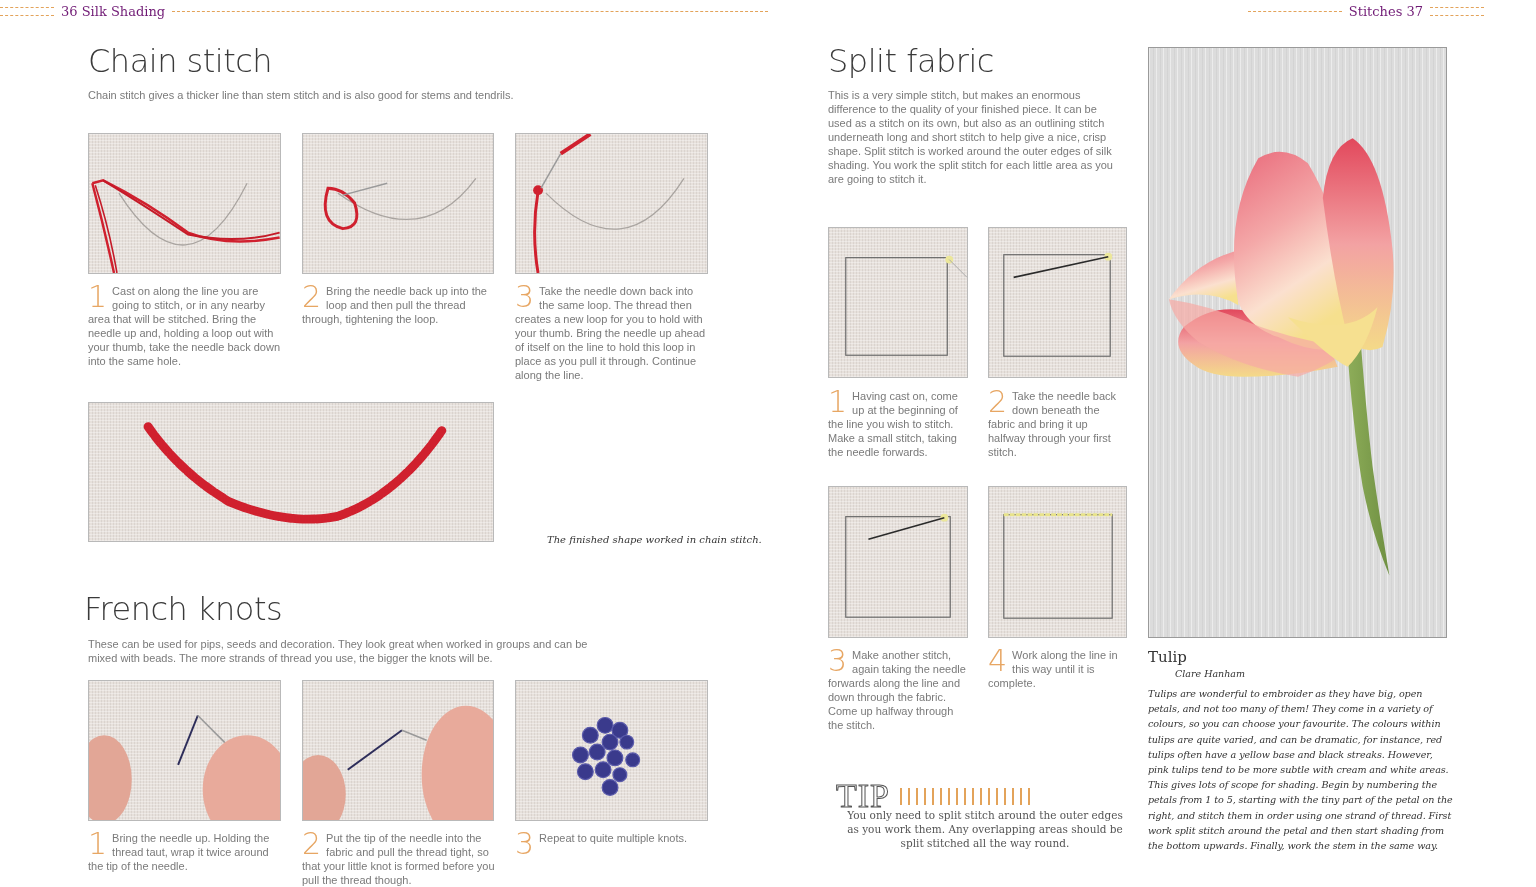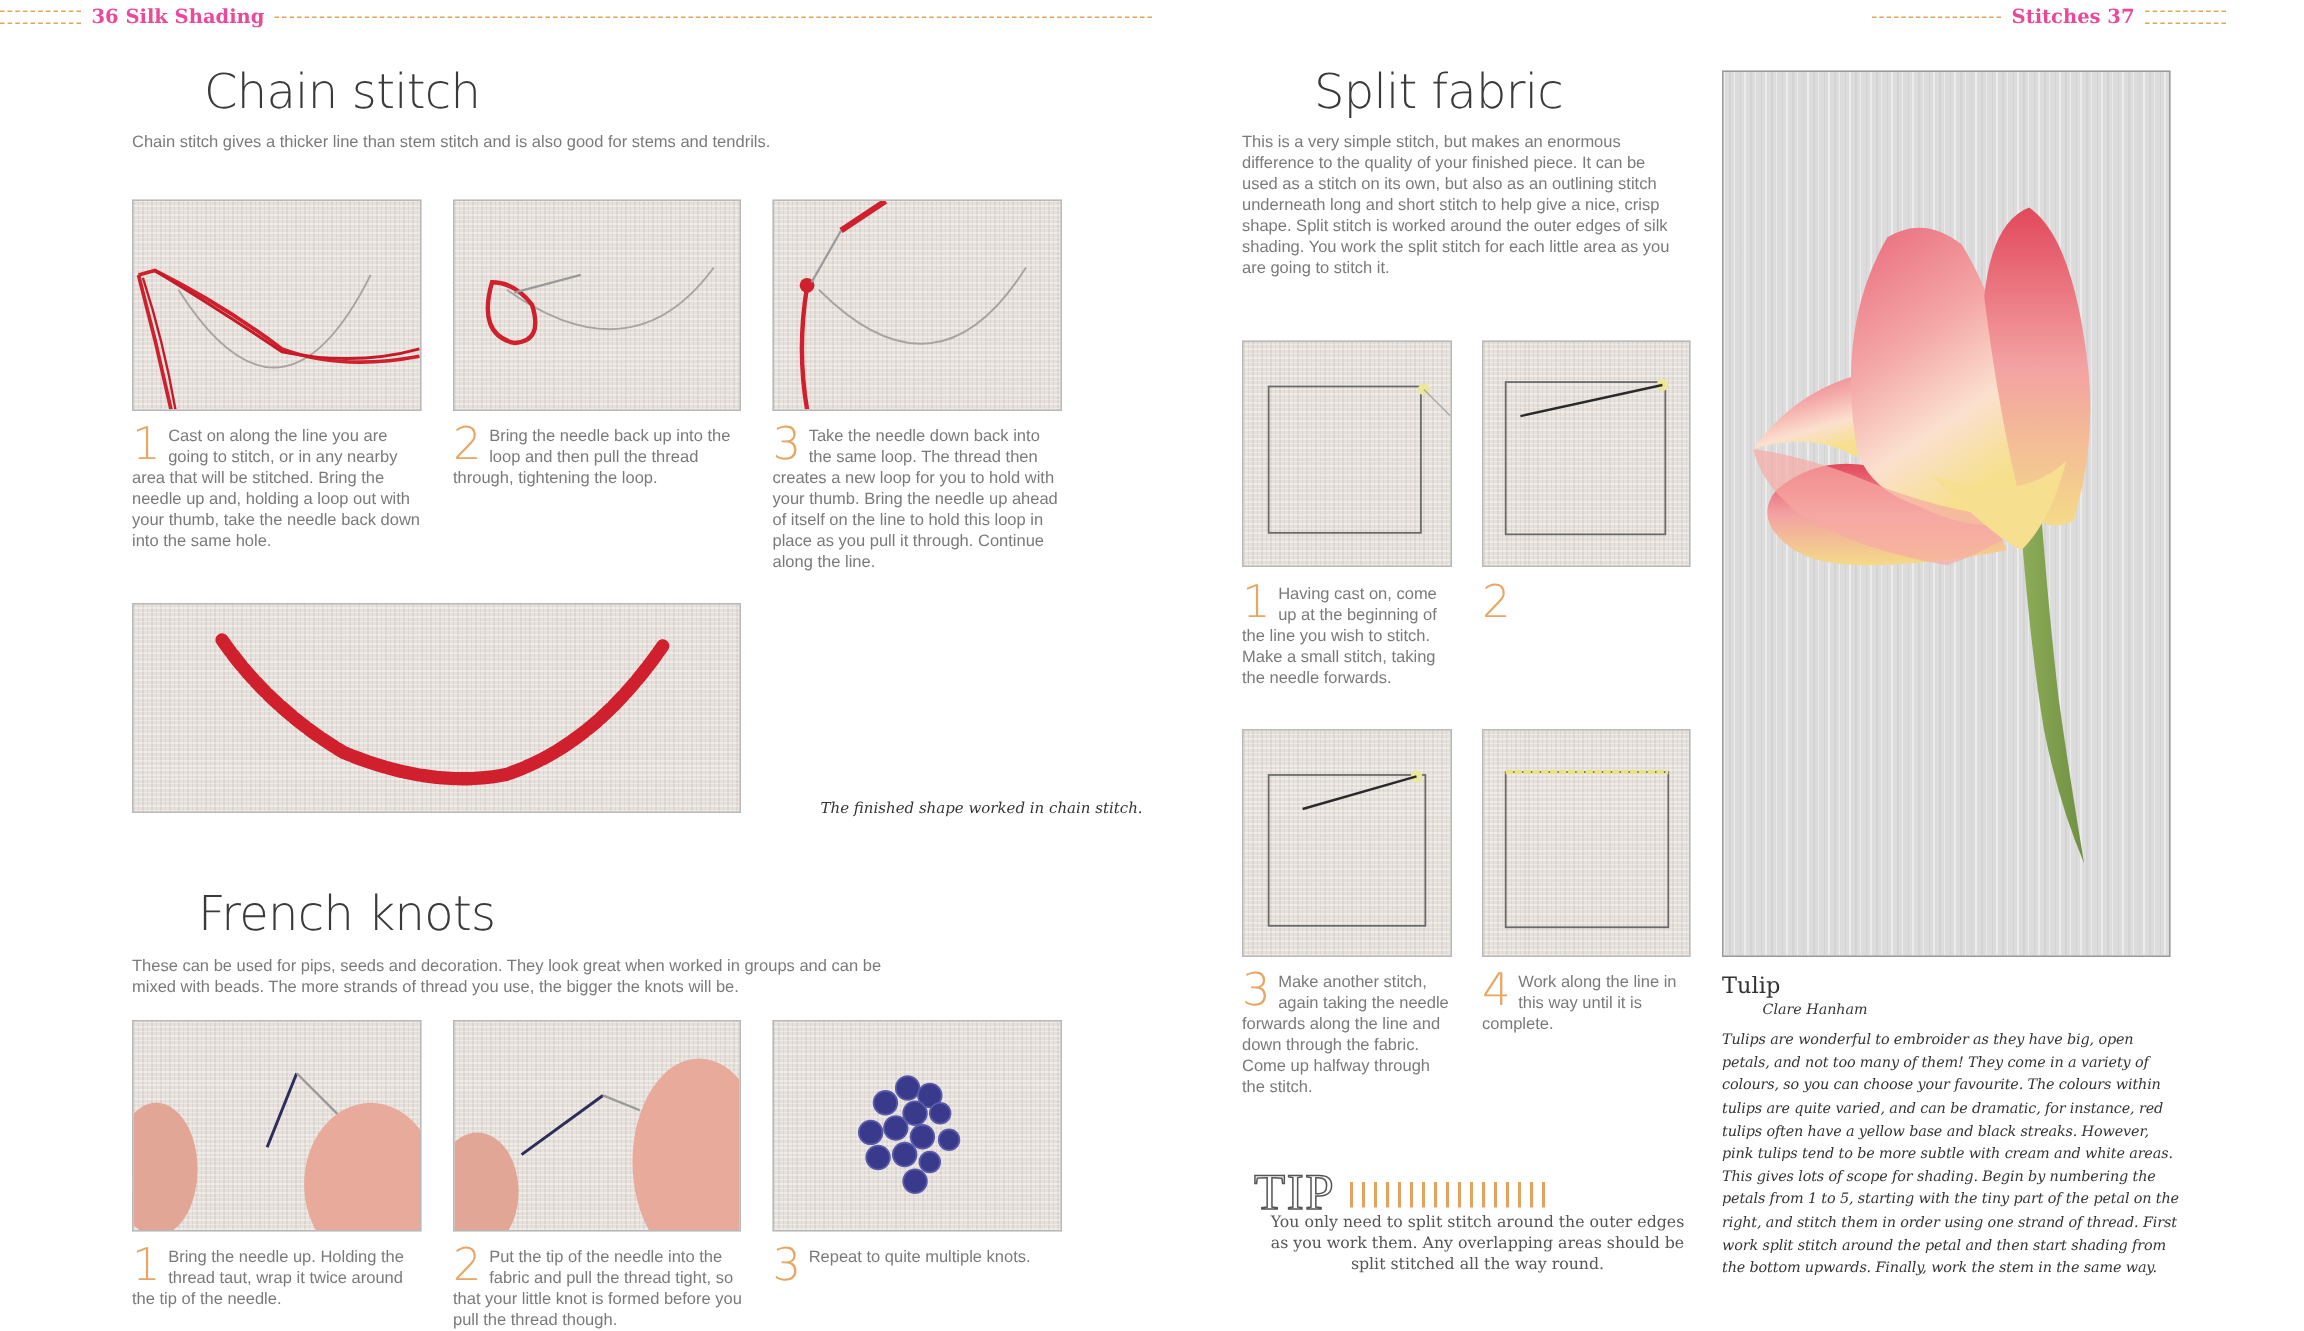--- a/index.html
+++ b/index.html
@@ -3,23 +3,23 @@
 <meta charset="utf-8">
 <style>
   * { box-sizing: border-box; margin: 0; padding: 0; }
   html, body { width: 1536px; height: 887px; background: #ffffff; overflow: hidden; }
   body { position: relative; font-family: "Liberation Sans", sans-serif; color: #6a6a6a; }
 
   
   .runhead { position: absolute; top: 3px; height: 16px; display: flex; align-items: center; }
   .dashes { height: 0; border-top: 1px dashed #e3a35a; }
   .dash-block { width: 54px; height: 9px; border-top: 1px dashed #e3a35a; border-bottom: 1px dashed #e3a35a; }
-  .folio { font-family: "DejaVu Serif", serif; font-size: 13px; color: #ec4899; white-space: nowrap; padding: 0 7px; font-weight: bold; }
-
-  h1.section-title { position: absolute; font-family: "DejaVu Sans", sans-serif; font-weight: 200; font-size: 32px; color: #3a3a3a; letter-spacing: -0.5px; -webkit-text-stroke: 0; font-stretch: condensed; margin-left: 48px; }
+  .folio { font-family: "DejaVu Serif", serif; font-size: 13px; color: #701a75; white-space: nowrap; padding: 0 7px; }
+
+  h1.section-title { position: absolute; font-family: "DejaVu Sans", sans-serif; font-weight: 200; font-size: 32px; color: #3a3a3a; letter-spacing: -0.5px; -webkit-text-stroke: 0; font-stretch: condensed; }
   .intro { position: absolute; font-size: 11px; line-height: 14px; color: #7a7a7a; }
 
   .photo { position: absolute; border: 1px solid #b9b9b9; overflow: hidden; background: #e9e3df; }
   .linen {
     background-color: #e7e1dc;
     background-image:
       repeating-linear-gradient(0deg, rgba(255,255,255,0.35) 0 1px, transparent 1px 3px),
       repeating-linear-gradient(90deg, rgba(160,150,145,0.18) 0 1px, transparent 1px 3px);
   }
   .silk {
@@ -174,20 +174,21 @@
     <circle cx="121" cy="29" r="4" fill="#ece79a"></circle>
     <path d="M121 29 L25 50" stroke="#2a2a2a" stroke-width="1.6"></path>
   </svg>
 </div>
 <div class="step" style="left:828px; top:389px; width:140px;">
   <span class="num">1</span>
   <span>Having cast on, come up at the beginning of the line you wish to stitch. Make a small stitch, taking the needle forwards.</span>
 </div>
 <div class="step" style="left:988px; top:389px; width:140px;">
   <span class="num">2</span>
+  <span>Take the needle back down beneath the fabric and bring it up halfway through your first stitch.</span>
 </div>
 
 <div class="photo linen" style="left:828px; top:486px; width:140px; height:152px;">
   <svg viewBox="0 0 140 152">
     <rect x="17" y="30" width="106" height="102" stroke="#6a6a6a" stroke-width="1.2" fill="none"></rect>
     <circle cx="117" cy="31" r="4" fill="#ece79a"></circle>
     <path d="M117 31 L40 53" stroke="#2a2a2a" stroke-width="1.6"></path>
   </svg>
 </div>
 <div class="photo linen" style="left:988px; top:486px; width:139px; height:152px;">

